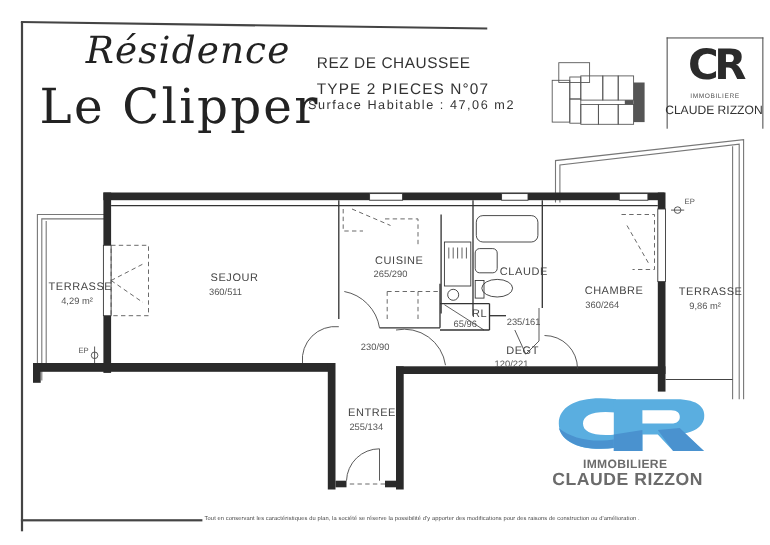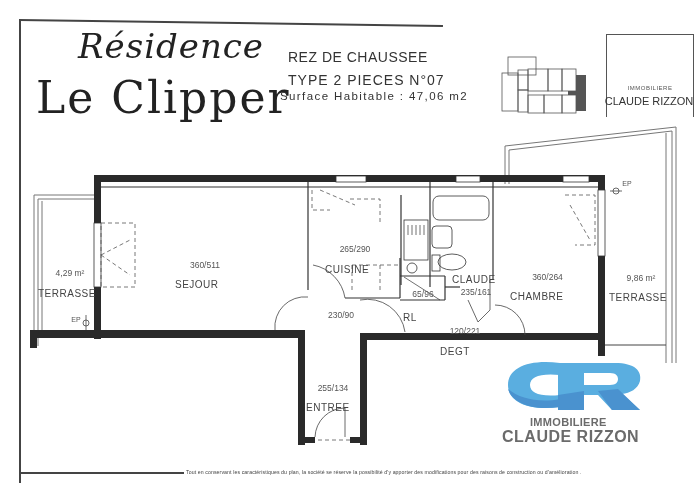--- a/index.html
+++ b/index.html
@@ -10,21 +10,21 @@
     .title1 { position: absolute; left: 78px; top: 26px; font-family: "DejaVu Serif", serif; font-style: italic; font-size: 34px; color: #222; letter-spacing: 1px; text-align: right; }
     .title2 { position: absolute; left: 36px; top: 72px; font-family: "DejaVu Serif", serif; font-size: 44px; color: #222; letter-spacing: 2px; }
     .info1 { position: absolute; left: 288px; top: 49px; font-size: 14px; color: #333; letter-spacing: 0.5px; }
     .info2 { position: absolute; left: 288px; top: 72px; font-size: 14px; color: #333; letter-spacing: 1px; }
     .info3 { position: absolute; left: 280px; top: 90px; font-size: 11.5px; color: #333; letter-spacing: 1.4px; }
     .keyplan { position: absolute; left: 500px; top: 55px; width: 92px; height: 60px; }
     .logo-top { position: absolute; left: 606px; top: 34px; width: 86px; height: 82px; border: 1px solid #555; border-top: 1px solid #555; border-bottom: none; }
     .logo-top-cr { position: absolute; left: 0; top: 2px; width: 86px; text-align: center; font-family: "DejaVu Sans", sans-serif; font-weight: bold; font-size: 38px; color: #2b2b2b; letter-spacing: -4px; }
     .logo-top-imm { position: absolute; left: 0; top: 50px; width: 86px; text-align: center; font-size: 6px; color: #555; letter-spacing: 0.5px; }
     .logo-top-name { position: absolute; left: -6px; top: 60px; width: 96px; text-align: center; font-size: 11px; color: #333; }
-    .room-label { position: absolute; font-size: 10px; color: #444; text-align: left; letter-spacing: 0.5px; margin-top: 32px; }
+    .room-label { position: absolute; font-size: 10px; color: #444; text-align: right; letter-spacing: 0.5px; }
     .room-dim { position: absolute; font-size: 8.5px; color: #555; text-align: center; }
     .plan { position: absolute; left: 0; top: 0; width: 700px; height: 495px; }
     .logo-big { position: absolute; left: 500px; top: 355px; width: 150px; height: 95px; }
     .logo-big-imm { position: absolute; left: 530px; top: 416px; font-size: 11px; font-weight: bold; color: #6b6b6b; letter-spacing: 0.3px; }
     .logo-big-name { position: absolute; left: 502px; top: 428px; font-size: 16px; font-weight: bold; color: #6b6b6b; letter-spacing: 0.5px; }
     .disclaimer { position: absolute; left: 186px; top: 469px; font-size: 5.2px; color: #444; white-space: nowrap; letter-spacing: 0.1px; }
   </style>
 </head>
 <body>
 
@@ -50,20 +50,21 @@
     <rect x="28" y="40" width="16" height="18"></rect>
     <rect x="44" y="40" width="18" height="18"></rect>
     <rect x="62" y="40" width="14" height="18"></rect>
     <rect x="18" y="35" width="10" height="22"></rect>
   </g>
   <rect x="76" y="20" width="10" height="36" fill="#555"></rect>
   <rect x="68" y="36" width="8" height="4" fill="#555"></rect>
 </svg>
 
 <div class="logo-top">
+  <div class="logo-top-cr">CR</div>
   <div class="logo-top-imm">IMMOBILIERE</div>
   <div class="logo-top-name">CLAUDE RIZZON</div>
 </div>
 
 <svg class="plan" viewBox="0 0 700 495">
 
   <g fill="none" stroke="#777" stroke-width="1">
     <path d="M505 184 L505 146 L676 127 L676 363"></path>
     <path d="M509 184 L509 150 L672 131 L672 363"></path>
     <path d="M666 363 L666 133"></path>

